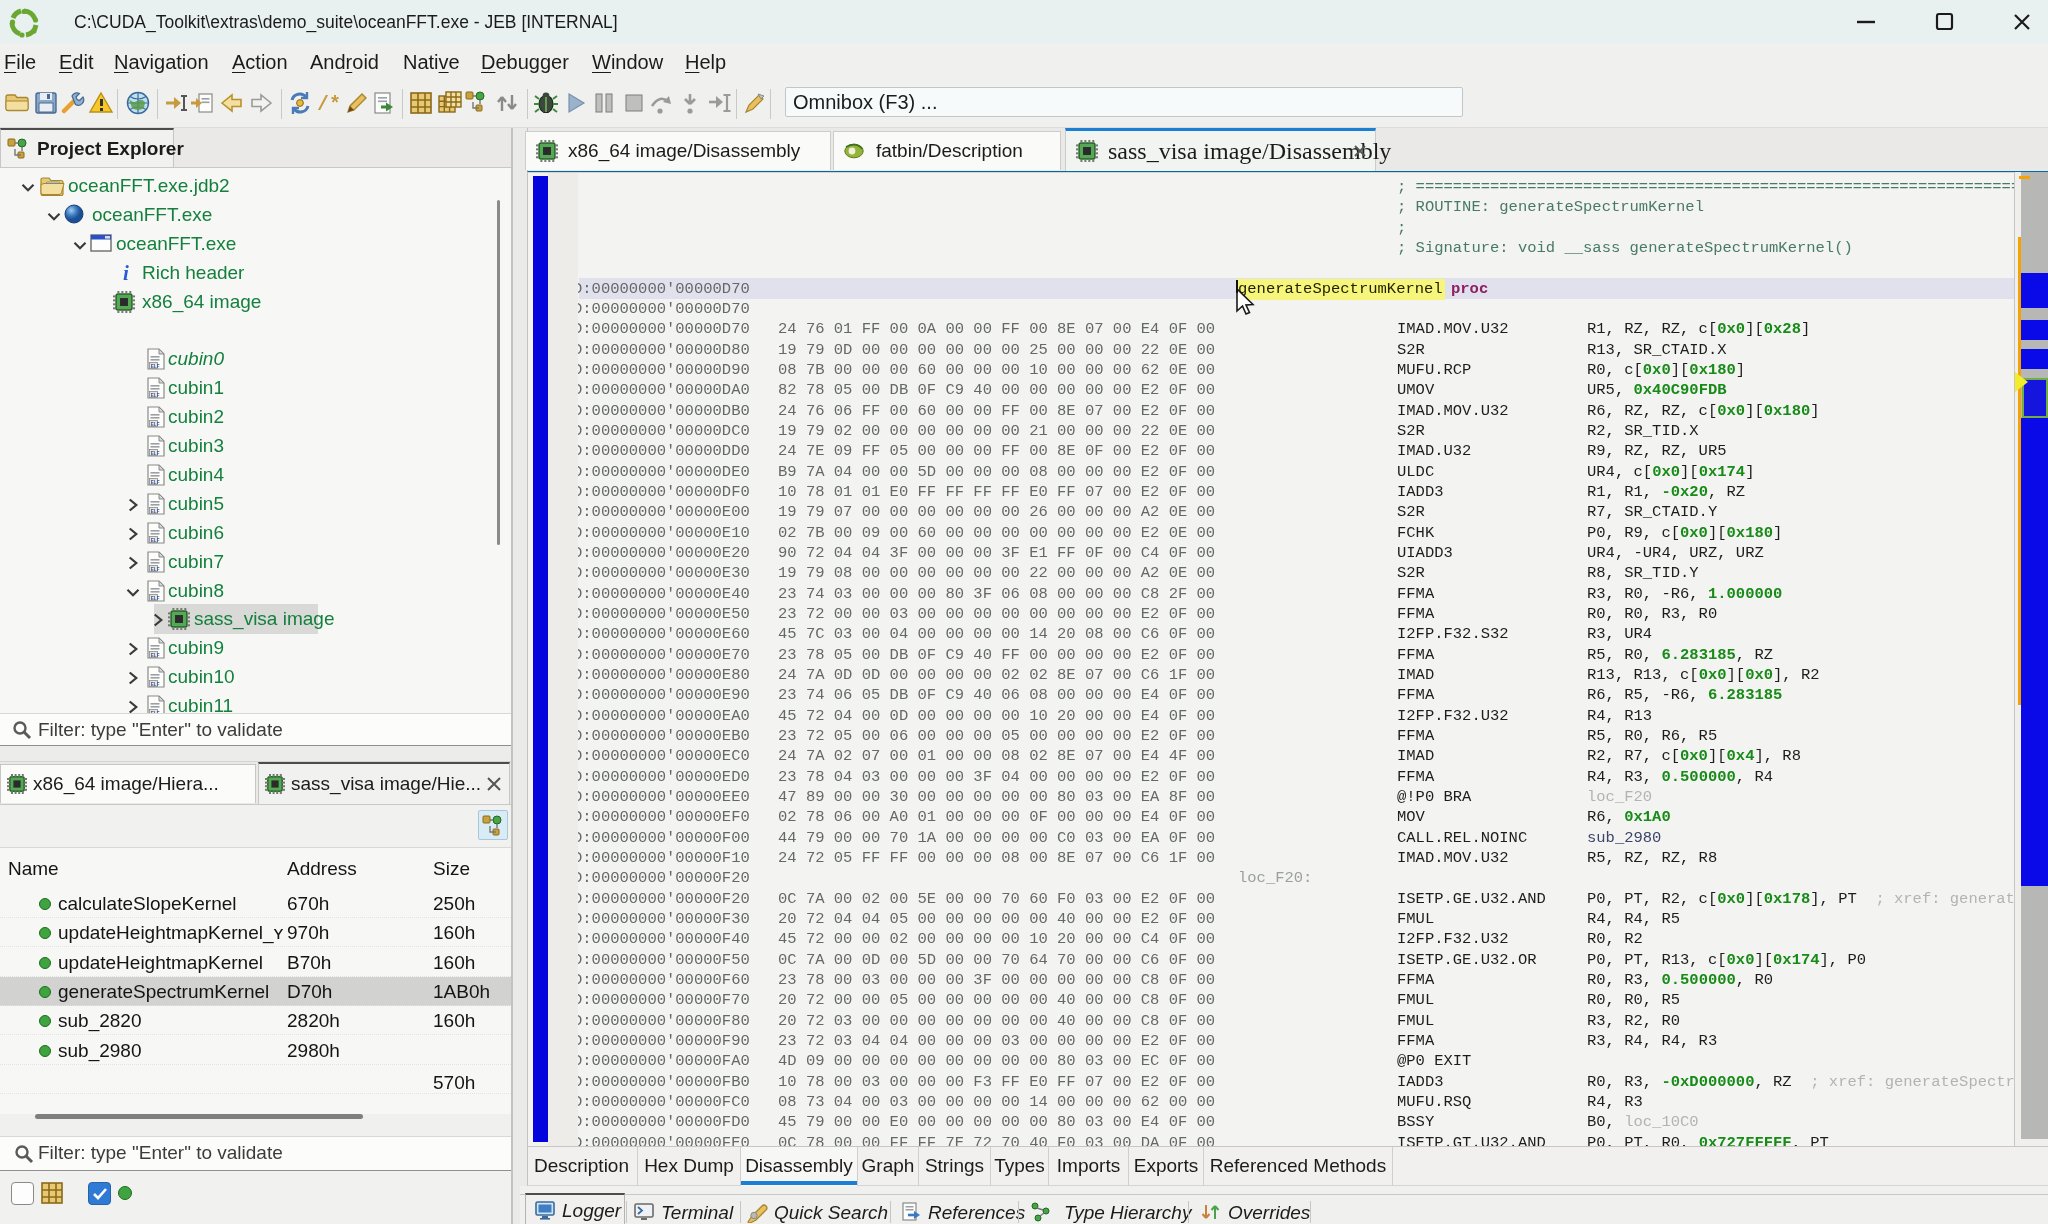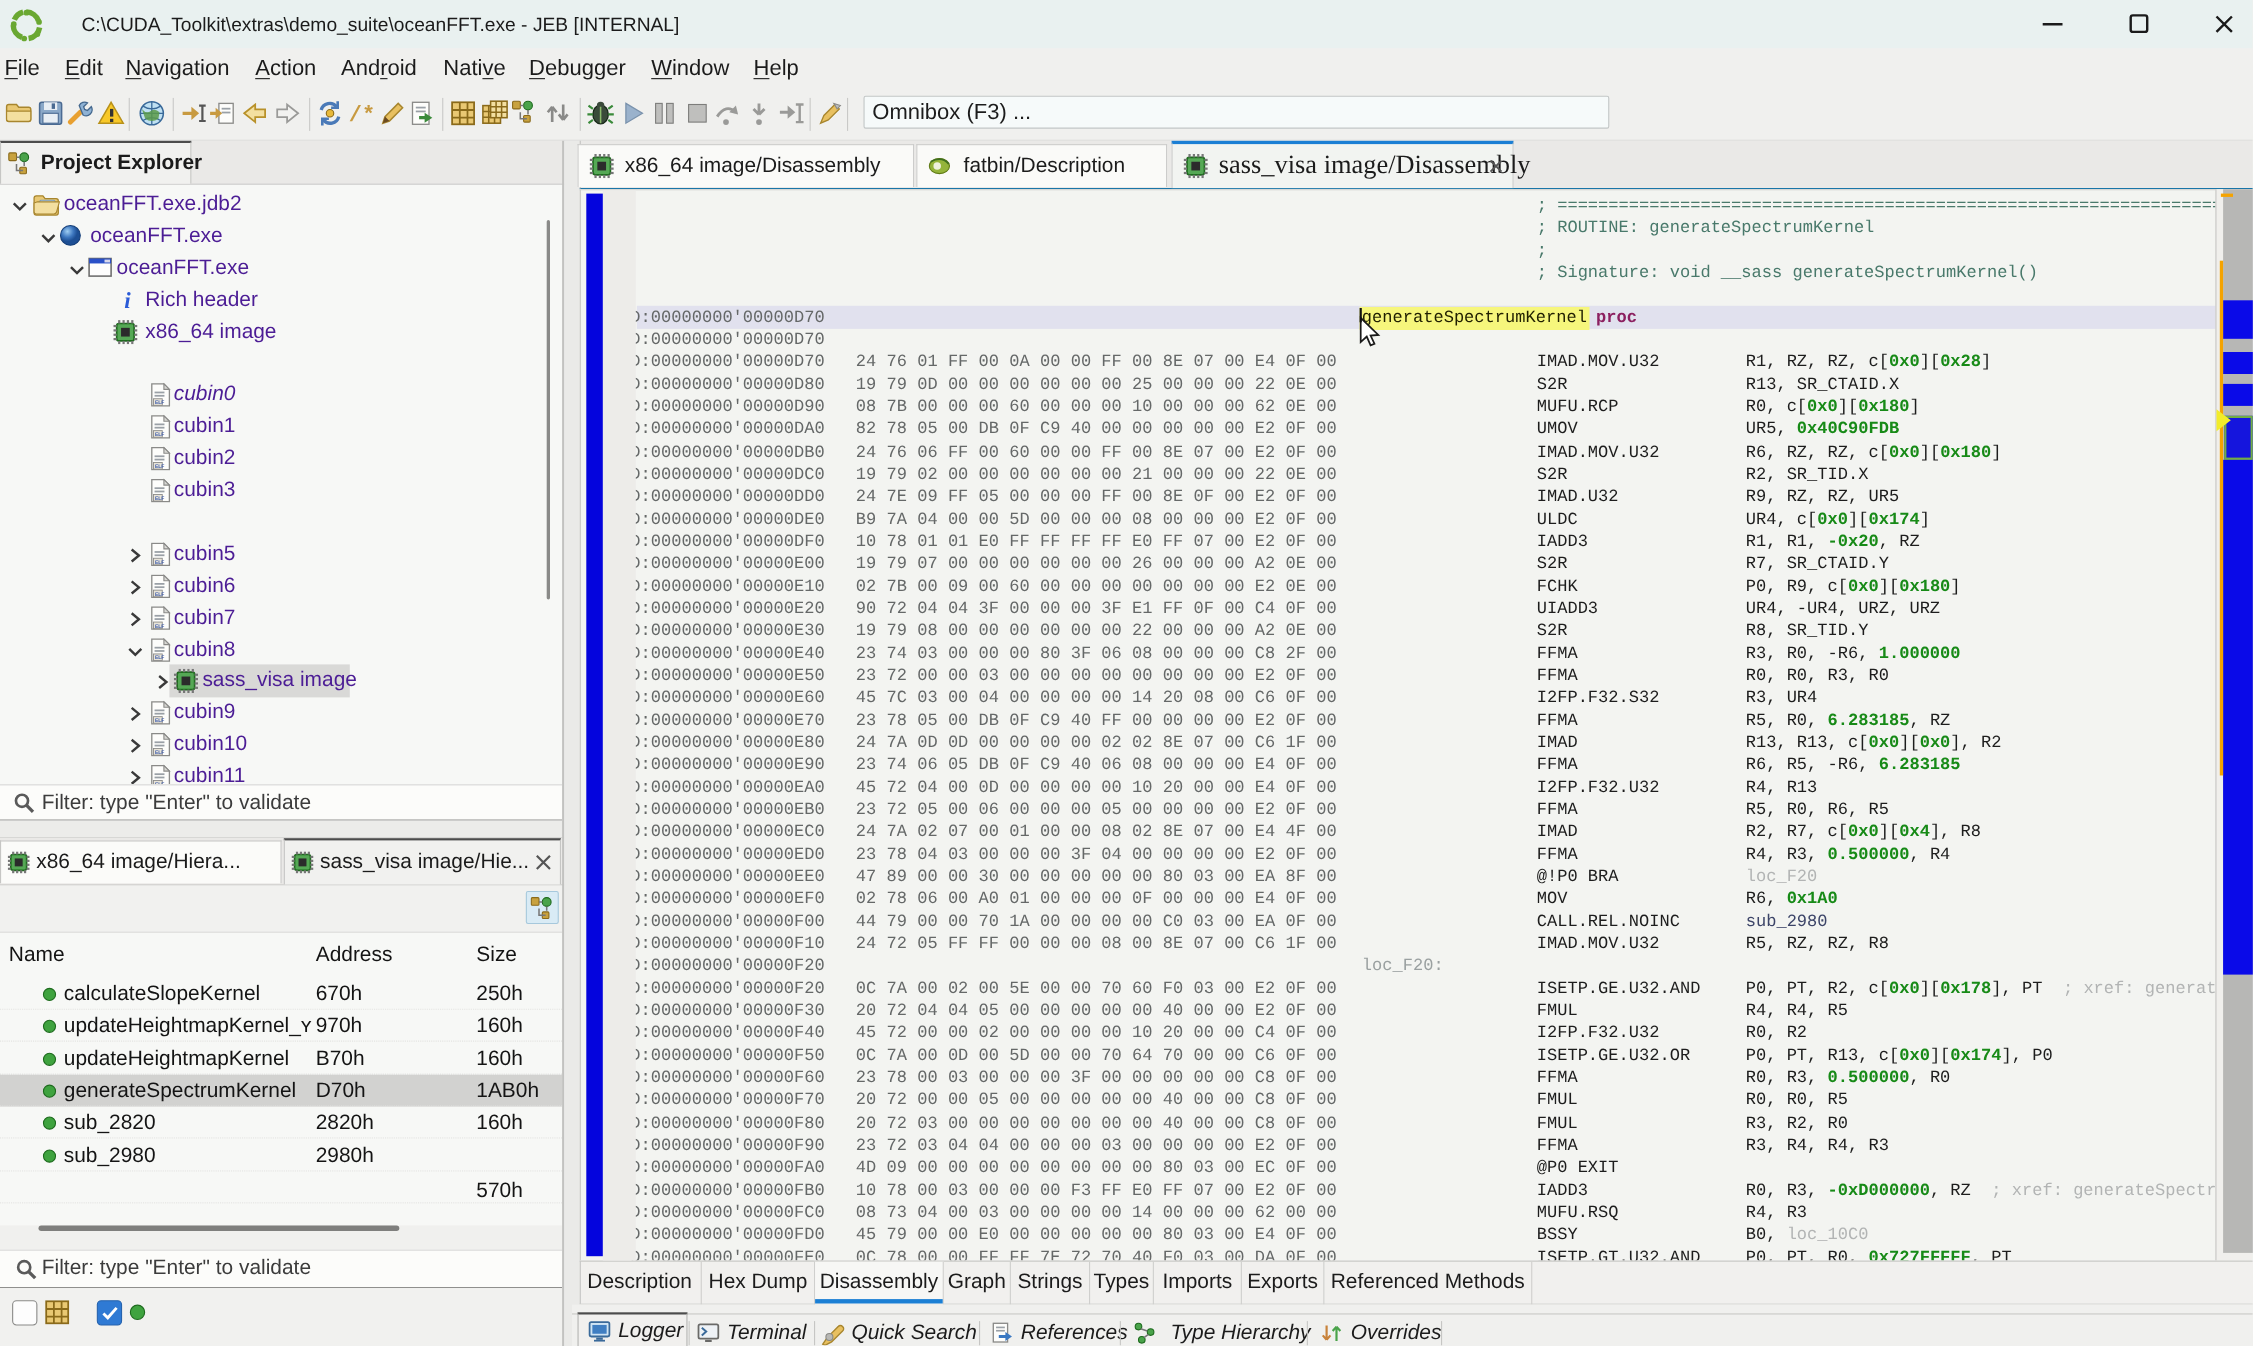--- a/index.html
+++ b/index.html
@@ -17,21 +17,21 @@
 .ticon{position:absolute;top:8px;}
 #omnibox{left:785px;top:5px;width:678px;height:30px;background:#f6fafa;border:1px solid #c2c6c6;border-radius:2px;font-size:20px;color:#1c1c1c;line-height:28px;padding-left:7px;}
 
 .tabrow{background:#eae9e7;}.tab{position:absolute;top:2px;bottom:1px;background:#fbfbf9;border:1px solid #c6c6c4;border-bottom:none;font-size:19px;color:#1b1b1b;}
 .tab.active{background:#f1f1ef;border-top:2px solid #4c4c4c;top:0;bottom:0;}
 .lbl{position:absolute;top:50%;transform:translateY(-50%);white-space:nowrap;}
 .tab svg{position:absolute;top:50%;transform:translateY(-50%);}
 
 #pe-tabrow{left:0;top:128px;width:513px;height:40px;border-bottom:1px solid #c8c8c6;}
 #tree{left:0;top:168px;width:511px;height:545px;background:#f7f8f6;overflow:hidden;}
-.trow{position:absolute;height:30px;line-height:30px;font-size:19px;color:#4c1d95;white-space:nowrap;}
+.trow{position:absolute;height:30px;line-height:30px;font-size:19px;color:#15803d;white-space:nowrap;margin-left:10px;}
 .chev{position:absolute;top:4px;width:22px;height:22px;}
 #filter1{left:0;top:713px;width:511px;height:33px;}
 .filterbox{background:#fcfcfa;border-top:1px solid #d8d8d6;border-bottom:1px solid #8f8f8d;}
 .filtertext{position:absolute;left:38px;top:0;bottom:0;line-height:31px;font-size:19px;color:#3c3c3c;}
 #leftsash{left:0;top:746px;width:513px;height:16px;background:#ececea;border-bottom:1px solid #d5d5d3;}
 #lb-tabrow{left:0;top:762px;width:513px;height:43px;}
 #lb-toolbar{left:0;top:805px;width:511px;height:43px;background:#f1f1ef;border-bottom:1px solid #d8d8d6;}
 #hier-btn{position:absolute;left:478px;top:5px;width:30px;height:30px;background:#d9ebf5;border:1px solid #a6c8dc;border-radius:2px;}
 #lbtable{left:0;top:848px;width:511px;height:266px;background:#f7f8f6;overflow:hidden;}
 .hdr{position:absolute;top:10px;font-size:19px;color:#141414;}
@@ -364,20 +364,31 @@
 <svg class="abs" style="left:135px;top:4px;" width="22" height="22" viewBox="0 0 22 22">
         <path d="M3 1 h11 l5 5 v15 h-16 z" fill="#fdfdfb" stroke="#8a8a88" stroke-width="1.2"></path>
         <path d="M14 1 l5 5 h-5 z" fill="#d8d8d4" stroke="#8a8a88" stroke-width="1"></path>
         <rect x="5.5" y="8" width="9" height="1.6" fill="#9aa0a6"></rect>
         <rect x="5.5" y="11" width="9" height="1.6" fill="#9aa0a6"></rect>
         <rect x="4.5" y="14.5" width="8" height="6" fill="#e8e4d8" stroke="#8a8a88" stroke-width="0.8"></rect>
         <text x="5.8" y="19.5" font-family="Liberation Sans" font-size="4.6" font-weight="bold" fill="#3355aa">ELF</text>
       </svg>
 <span class="abs" style="left:158px;">cubin3</span>
 </div>
+<div class="trow" style="left:0;top:292px;width:511px;">
+<svg class="abs" style="left:135px;top:4px;" width="22" height="22" viewBox="0 0 22 22">
+        <path d="M3 1 h11 l5 5 v15 h-16 z" fill="#fdfdfb" stroke="#8a8a88" stroke-width="1.2"></path>
+        <path d="M14 1 l5 5 h-5 z" fill="#d8d8d4" stroke="#8a8a88" stroke-width="1"></path>
+        <rect x="5.5" y="8" width="9" height="1.6" fill="#9aa0a6"></rect>
+        <rect x="5.5" y="11" width="9" height="1.6" fill="#9aa0a6"></rect>
+        <rect x="4.5" y="14.5" width="8" height="6" fill="#e8e4d8" stroke="#8a8a88" stroke-width="0.8"></rect>
+        <text x="5.8" y="19.5" font-family="Liberation Sans" font-size="4.6" font-weight="bold" fill="#3355aa">ELF</text>
+      </svg>
+<span class="abs" style="left:158px;">cubin4</span>
+</div>
 <div class="trow" style="left:0;top:321px;width:511px;">
 <svg class="chev" style="left:112px;top:5px;" width="20" height="20" viewBox="0 0 20 20">
         <path d="M7 5 l6 5 -6 5" fill="none" stroke="#3a3a3a" stroke-width="2"></path>
       </svg>
 <svg class="abs" style="left:135px;top:4px;" width="22" height="22" viewBox="0 0 22 22">
         <path d="M3 1 h11 l5 5 v15 h-16 z" fill="#fdfdfb" stroke="#8a8a88" stroke-width="1.2"></path>
         <path d="M14 1 l5 5 h-5 z" fill="#d8d8d4" stroke="#8a8a88" stroke-width="1"></path>
         <rect x="5.5" y="8" width="9" height="1.6" fill="#9aa0a6"></rect>
         <rect x="5.5" y="11" width="9" height="1.6" fill="#9aa0a6"></rect>
         <rect x="4.5" y="14.5" width="8" height="6" fill="#e8e4d8" stroke="#8a8a88" stroke-width="0.8"></rect>

